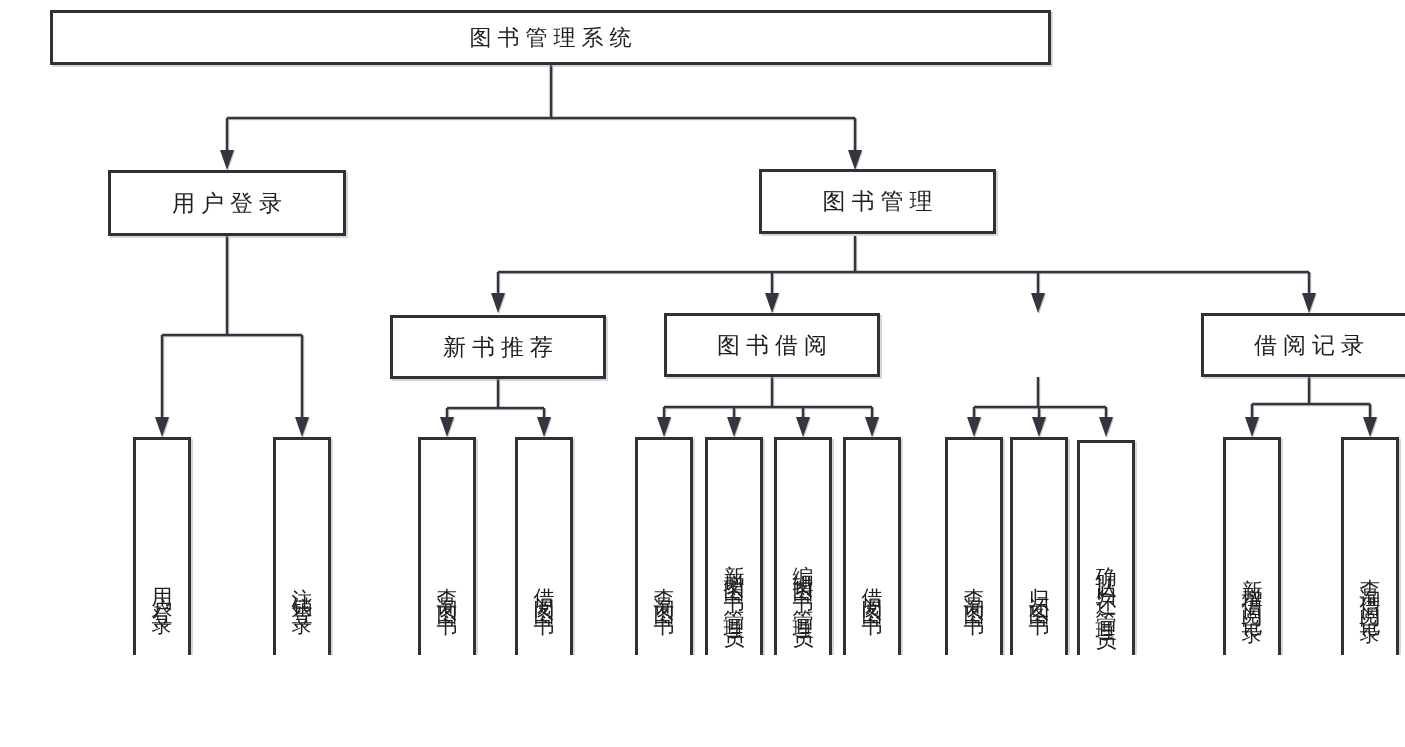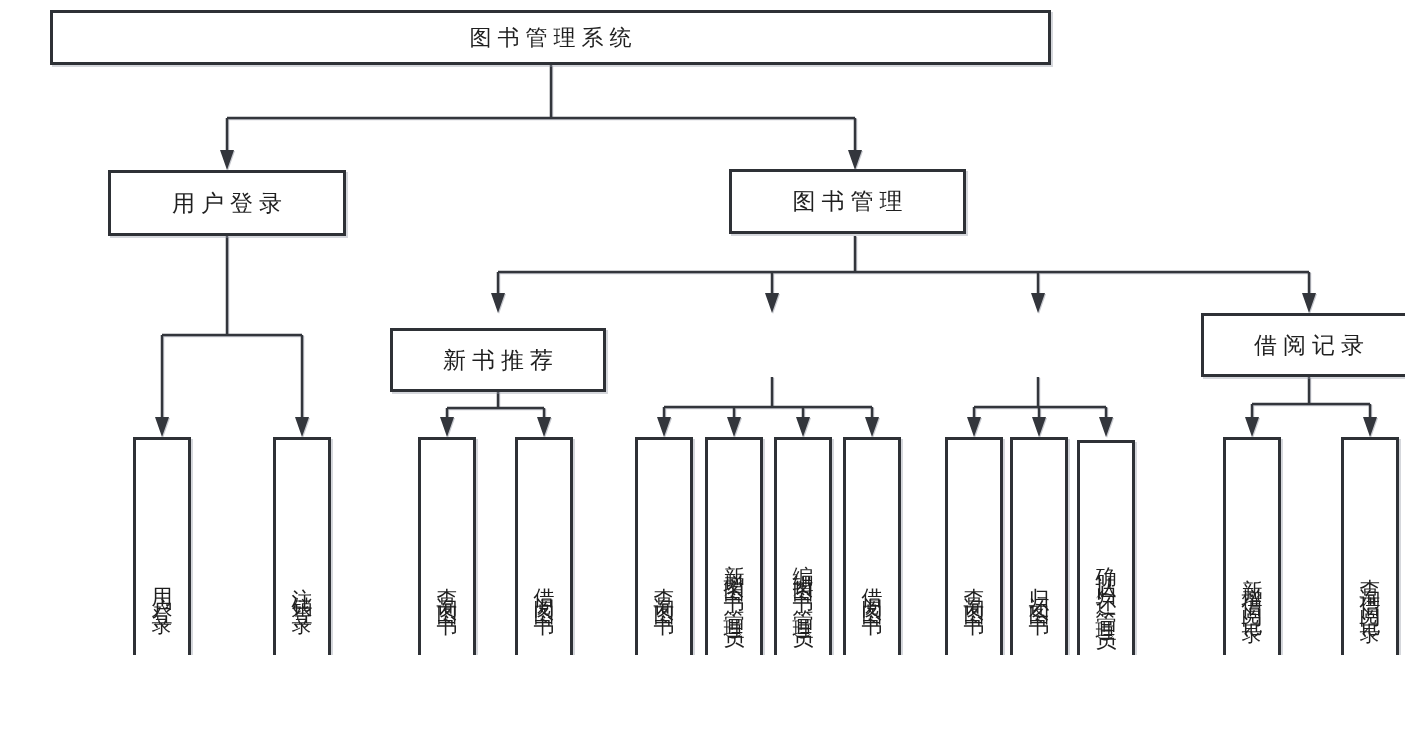--- a/index.html
+++ b/index.html
@@ -118,23 +118,24 @@
     </g>
     <g fill="#33363c">
       <polygon points="1217,417 1231,417 1224,437"></polygon>
       <polygon points="1335,417 1349,417 1342,437"></polygon>
     </g>
   </svg>
 
   <div class="box h-label root-label" style="left:22px; top:10px; width:1001px; height:55px;">图书管理系统</div>
 
   <div class="box h-label" style="left:80px; top:170px; width:238px; height:66px;">用户登录</div>
-  <div class="box h-label" style="left:701px; top:169px; width:237px; height:65px;">图书管理</div>
+  <div class="box h-label" style="left:731px; top:169px; width:237px; height:65px;">图书管理</div>
 
-  <div class="box h-label" style="left:362px; top:328px; width:216px; height:64px;">新书推荐</div>
+  <div class="box h-label" style="left:362px; top:315px; width:216px; height:64px;">新书推荐</div>
+  <div class="box h-label" style="left:636px; top:313px; width:216px; height:64px;">图书借阅</div>
   <div class="box h-label" style="left:1173px; top:313px; width:216px; height:64px;">借阅记录</div>
 
   <div class="box v-label" style="left:105px; top:437px; width:58px; height:303px;">用户登录</div>
   <div class="box v-label" style="left:245px; top:437px; width:58px; height:303px;">注销登录</div>
 
   <div class="box v-label" style="left:390px; top:437px; width:58px; height:303px;">查询图书</div>
   <div class="box v-label" style="left:487px; top:437px; width:58px; height:303px;">借阅图书</div>
 
   <div class="box v-label" style="left:607px; top:437px; width:58px; height:303px;">查询图书</div>
   <div class="box v-label" style="left:677px; top:437px; width:58px; height:303px;">新增图书（管理员）</div>

